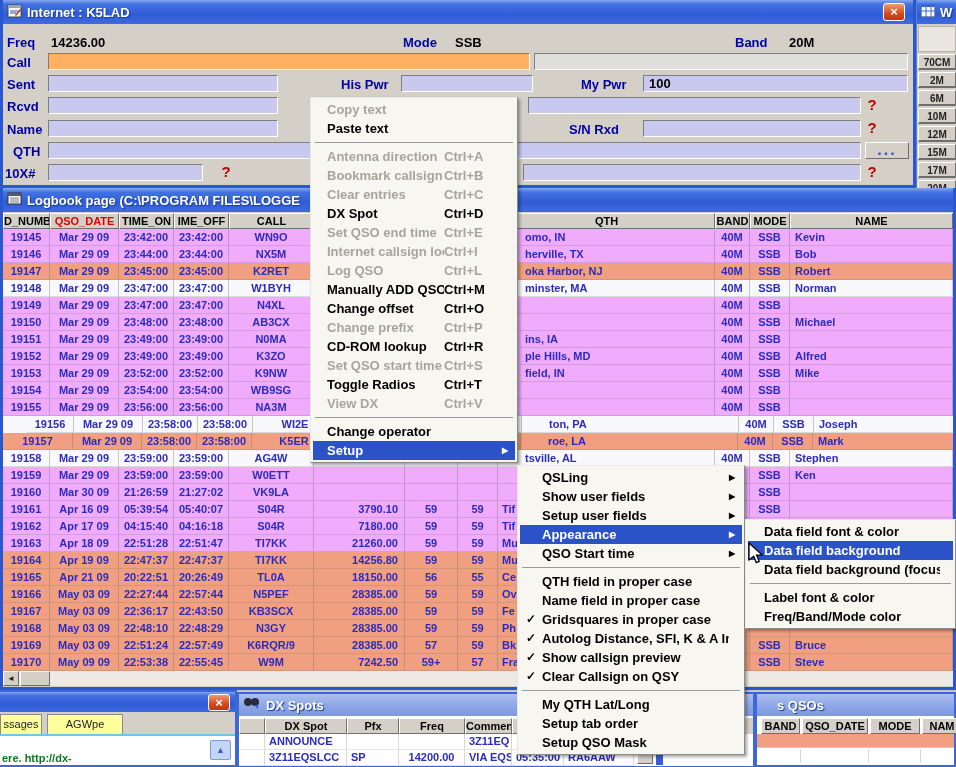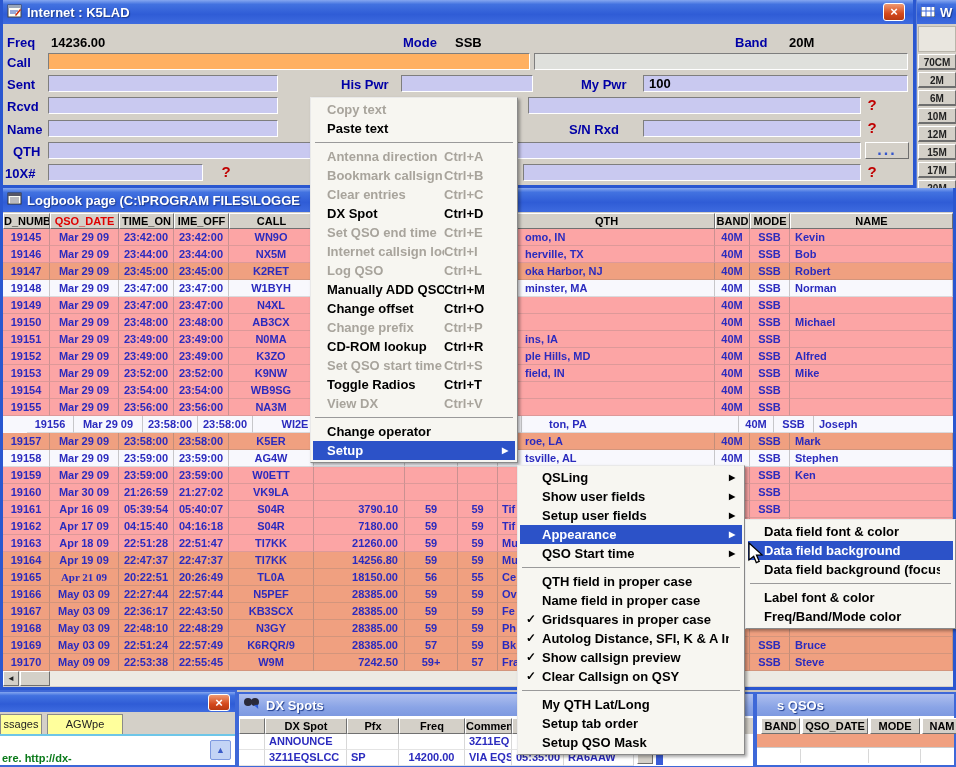--- a/index.html
+++ b/index.html
@@ -32,21 +32,21 @@
   #lb-head{position:absolute;left:0;top:25px;width:950px;height:16px}
   .lb-h{position:absolute;top:0;height:16px;background:#d4d0c8;border:1px solid;border-color:#fff #707070 #707070 #fff;
     font-size:11px;font-weight:bold;color:#000;text-align:center;line-height:14px;overflow:hidden;white-space:nowrap}
   .lb-h.red{color:#e00000}
   #lb-rows{position:absolute;left:0;top:41px;width:950px}
   .lb-row{display:flex;height:17px}
   .lb-c{flex:none;height:17px;line-height:16px;font-size:11px;font-weight:bold;color:#2b2bbe;
     border-right:1px solid rgba(110,110,110,.35);border-bottom:1px solid rgba(110,110,110,.22);
     overflow:hidden;white-space:nowrap}
   .a-c{text-align:center}.a-r{text-align:right;padding-right:6px}.a-l{text-align:left;padding-left:5px}
-  .bg-y{background:#fca5a5}.bg-w{background:#f8f8fd}.bg-s{background:#f0a080}
+  .bg-y{background:#f0abfc}.bg-w{background:#f8f8fd}.bg-s{background:#f0a080}
   .lb-scroll{position:absolute;left:0;top:483px;width:950px;height:15px;background:#eceae3}
   .sc-btn{position:absolute;left:0;top:0;width:16px;height:15px;font-size:8px;text-align:center;line-height:14px;color:#222}
   .sc-thumb{position:absolute;left:17px;top:0;width:30px;height:15px}
   
   #msg-win{left:0;top:690px;width:237px;height:77px;border:2px solid #3e68d8;border-left:none}
   #msg-win .tbar{height:20px}
   .tab{position:absolute;top:22px;height:20px;background:#ffff9c;border:1px solid #8a8a8a;border-bottom:none;
     font-size:11px;color:#222;text-align:center;line-height:18px}
   #msg-content{position:absolute;left:0;right:0;top:42px;bottom:0;background:#fff;border-top:2px solid #6ec6e8}
   #msg-link{position:absolute;left:2px;top:16px;font-size:11px;font-weight:bold;color:#0a7a1a;white-space:nowrap}
@@ -363,21 +363,21 @@
           <div class="lb-c a-c" style="width: 85px;">WI2E</div>
           <div class="lb-c a-r" style="width: 91px;"></div>
           <div class="lb-c a-c" style="width: 53px;"></div>
           <div class="lb-c a-c" style="width: 40px;"></div>
           <div class="lb-c a-l" style="width: 217px; padding-left: 27px;">ton, PA</div>
           <div class="lb-c a-c" style="width: 35px;">40M</div>
           <div class="lb-c a-c" style="width: 40px;">SSB</div>
           <div class="lb-c a-l" style="width: 163px;">Joseph</div>
         </div>
         <div class="lb-row bg-s">
-          <div class="lb-c a-c" style="width: 47px;">19157</div>
+          <div class="lb-c a-c" style="width: 70px;">19157</div>
           <div class="lb-c a-c" style="width: 69px;">Mar 29 09</div>
           <div class="lb-c a-c" style="width: 55px;">23:58:00</div>
           <div class="lb-c a-c" style="width: 55px;">23:58:00</div>
           <div class="lb-c a-c" style="width: 85px;">K5ER</div>
           <div class="lb-c a-r" style="width: 91px;"></div>
           <div class="lb-c a-c" style="width: 53px;"></div>
           <div class="lb-c a-c" style="width: 40px;"></div>
           <div class="lb-c a-l" style="width: 217px; padding-left: 27px;">roe, LA</div>
           <div class="lb-c a-c" style="width: 35px;">40M</div>
           <div class="lb-c a-c" style="width: 40px;">SSB</div>
@@ -476,21 +476,21 @@
           <div class="lb-c a-r" style="width: 91px;">14256.80</div>
           <div class="lb-c a-c" style="width: 53px;">59</div>
           <div class="lb-c a-c" style="width: 40px;">59</div>
           <div class="lb-c a-l" style="width: 217px; padding-left: 4px;">Mu</div>
           <div class="lb-c a-c" style="width: 35px;"></div>
           <div class="lb-c a-c" style="width: 40px;"></div>
           <div class="lb-c a-l" style="width: 163px;"></div>
         </div>
         <div class="lb-row bg-s">
           <div class="lb-c a-c" style="width: 47px;">19165</div>
-          <div class="lb-c a-c" style="width: 69px; font-family: Liberation Serif, serif;">Apr 21 09</div>
+          <div class="lb-c a-c" style="width: 69px;">Apr 21 09</div>
           <div class="lb-c a-c" style="width: 55px;">20:22:51</div>
           <div class="lb-c a-c" style="width: 55px;">20:26:49</div>
           <div class="lb-c a-c" style="width: 85px;">TL0A</div>
           <div class="lb-c a-r" style="width: 91px;">18150.00</div>
           <div class="lb-c a-c" style="width: 53px;">56</div>
           <div class="lb-c a-c" style="width: 40px;">55</div>
           <div class="lb-c a-l" style="width: 217px; padding-left: 4px;">Ce</div>
           <div class="lb-c a-c" style="width: 35px;"></div>
           <div class="lb-c a-c" style="width: 40px;"></div>
           <div class="lb-c a-l" style="width: 163px;"></div>

